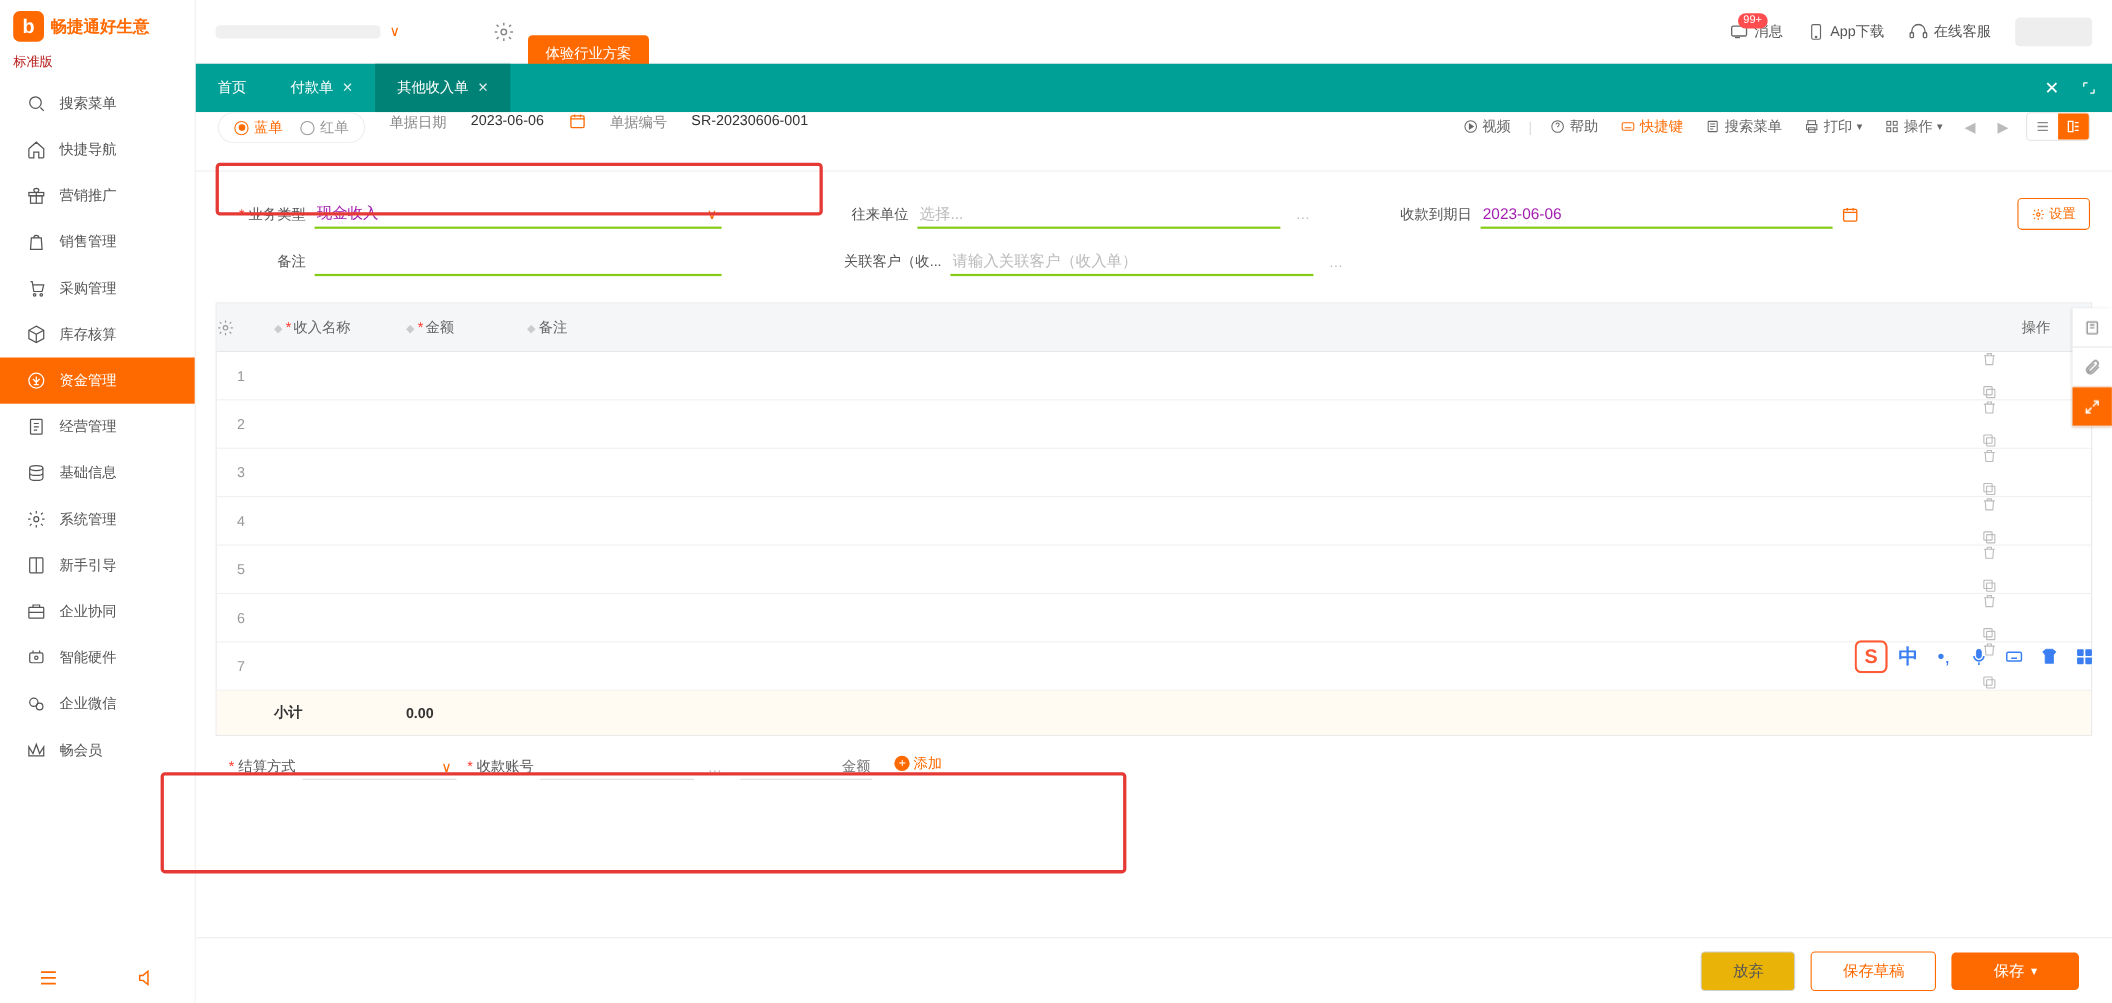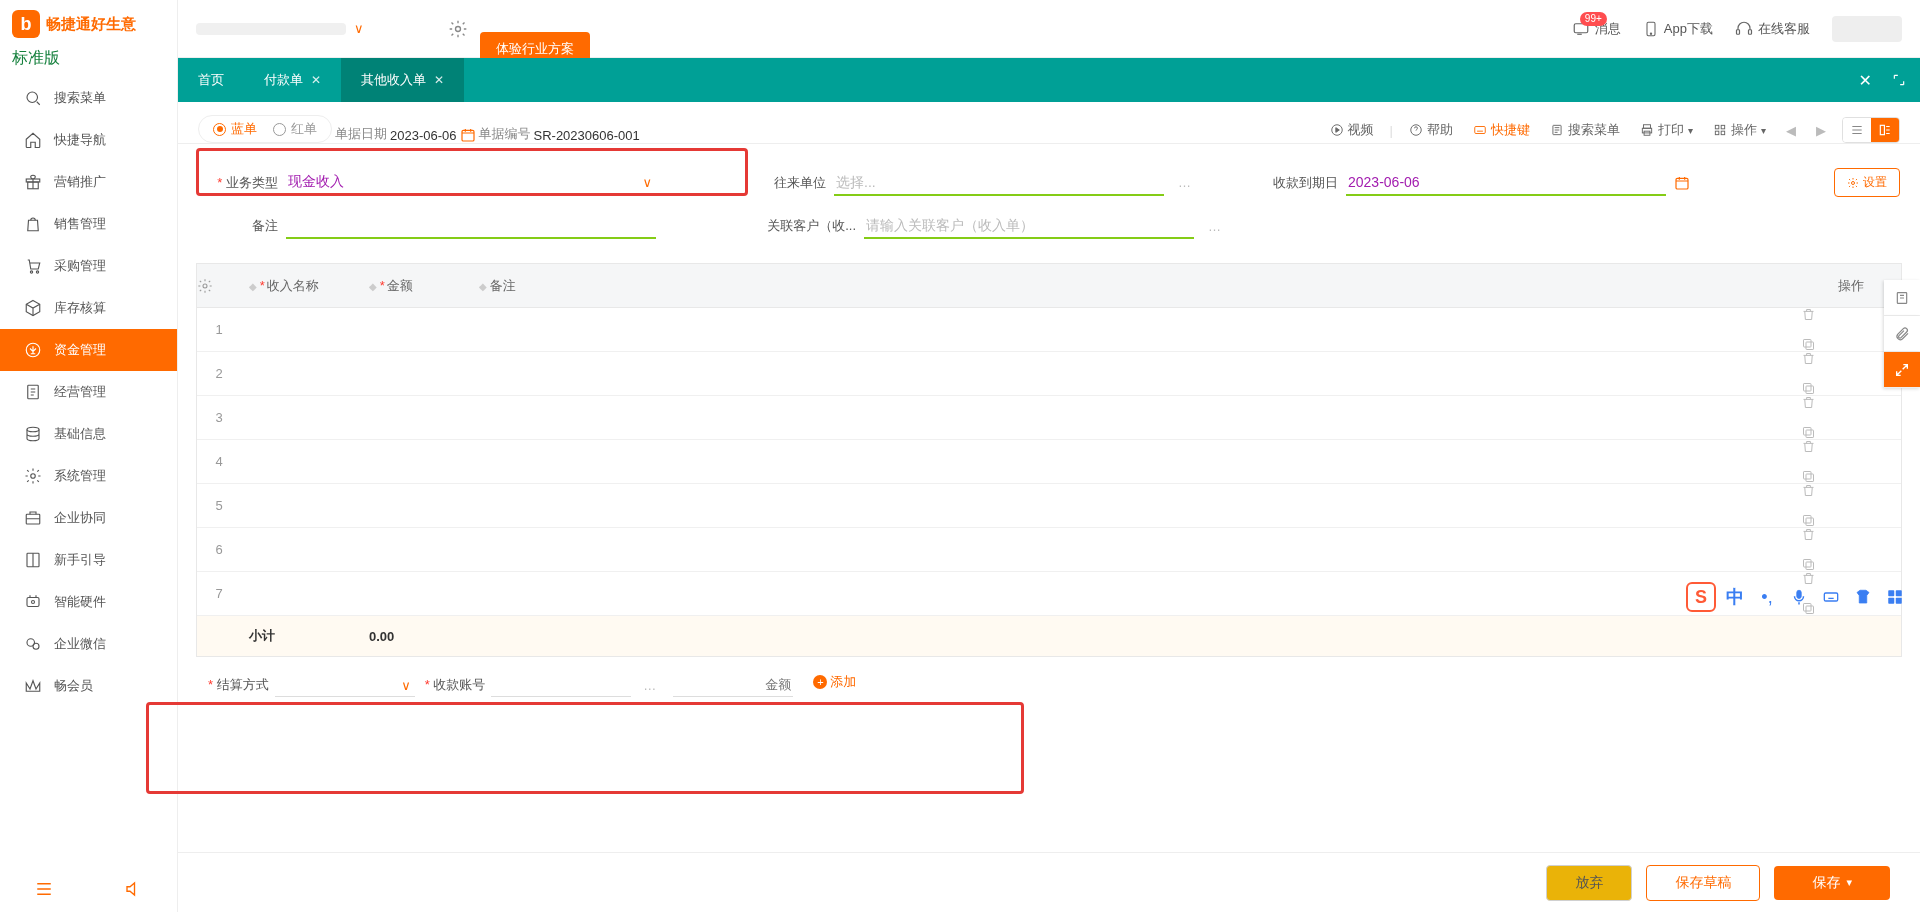--- a/index.html
+++ b/index.html
@@ -2,21 +2,21 @@
 <html><head>
 <meta charset="utf-8">
 <style>
 * { box-sizing: border-box; margin: 0; padding: 0; }
 body { font-family: "Microsoft YaHei", Arial, sans-serif; font-size: 13px; color: #333; background: #fff; overflow: hidden; }
 .app { display: flex; height: 912px; width: 1920px; position: relative; background: #fff; }
 .sidebar { width: 178px; background: #fff; border-right: 1px solid #eee; display: flex; flex-direction: column; }
 .logo-area { display: flex; align-items: center; padding: 10px 12px; gap: 6px; }
 .logo-icon { width: 28px; height: 28px; background: #ff6a00; border-radius: 6px; color: #fff; display: flex; align-items: center; justify-content: center; font-weight: bold; font-size: 18px; }
 .logo-text { color: #ff6a00; font-size: 15px; font-weight: 600; }
-.logo-sub { color: #15803d; font-size: 16px; padding: 0 12px 8px; }
+.logo-sub { color: #b91c1c; font-size: 12px; padding: 0 12px 8px; }
 .nav { flex: 1; }
 .nav-item { display: flex; align-items: center; gap: 12px; padding: 12px 24px; color: #555; cursor: pointer; }
 .nav-item.active { background: #ff6a00; color: #fff; }
 .nav-icon { width: 18px; height: 18px; display: inline-flex; align-items: center; justify-content: center; }
 .nav-icon svg { stroke: currentColor; fill: none; stroke-width: 1.5; }
 .sidebar-footer { height: 46px; display: flex; align-items: center; }
 .sidebar-footer .sf-item { flex: 1; display: flex; align-items: center; justify-content: center; color: #ff6a00; cursor: pointer; }
 
 .main { flex: 1; display: flex; flex-direction: column; background: #f5f6f7; min-width: 0; }
 .topbar { height: 58px; background: #fff; display: flex; align-items: center; padding: 0 18px; gap: 12px; border-bottom: 1px solid #eee; }
@@ -32,21 +32,21 @@
 
 .tabs-row { height: 44px; background: #00a096; display: flex; align-items: stretch; }
 .tab { display: flex; align-items: center; padding: 0 20px; color: #fff; gap: 8px; cursor: pointer; }
 .tab.active { background: #008276; }
 .tab .close-x { font-size: 12px; opacity: .85; }
 .tabs-spacer { flex: 1; }
 .tabs-ctrl { display: flex; align-items: center; padding: 0 8px; gap: 8px; color: #fff; }
 .tabs-ctrl span { cursor: pointer; padding: 6px; }
 
 .doc-area { flex: 1; background: #fff; margin: 0; display: flex; flex-direction: column; min-height: 0; position: relative; }
-.doc-header { height: 42px; display: flex; align-items: flex-end; padding: 0 20px; gap: 3px; border-bottom: 1px solid #eee; font-size: 13px; }
+.doc-header { height: 54px; display: flex; align-items: flex-start; padding: 0 20px; gap: 22px; border-bottom: 1px solid #eee; font-size: 13px; }
 .radio-group { display: flex; align-items: center; gap: 16px; border: 1px solid #eee; border-radius: 16px; padding: 4px 14px; }
 .radio-opt { display: flex; align-items: center; gap: 5px; color: #999; cursor: pointer; }
 .radio-opt.sel { color: #ff6a00; }
 .radio-dot { width: 13px; height: 13px; border: 1.5px solid currentColor; border-radius: 50%; display: inline-flex; align-items: center; justify-content: center; }
 .radio-opt.sel .radio-dot::after { content: ""; width: 6px; height: 6px; background: currentColor; border-radius: 50%; }
 .lbl-small { color: #888; }
 .val-text { color: #333; }
 .cal-icn { color: #ff6a00; }
 .doc-header-right { margin-left: auto; display: flex; align-items: center; gap: 12px; color: #666; }
 .hdr-btn { display: inline-flex; align-items: center; gap: 4px; cursor: pointer; padding: 2px 4px; }
@@ -203,34 +203,34 @@
             <svg width="18" height="18" viewBox="0 0 24 24">
               <circle cx="12" cy="12" r="3"></circle>
               <path d="M12 2v3M12 19v3M4.2 4.2l2.1 2.1M17.7 17.7l2.1 2.1M2 12h3M19 12h3M4.2 19.8l2.1-2.1M17.7 6.3l2.1-2.1"></path>
             </svg>
           </span>
           <span>系统管理</span>
         </div>
         <div class="nav-item">
           <span class="nav-icon">
             <svg width="18" height="18" viewBox="0 0 24 24">
+              <rect x="4" y="3" width="16" height="18" rx="1"></rect>
+              <path d="M12 3v18M8 8h0M8 12h0"></path>
+            </svg>
+          </span>
+          <span>新手引导</span>
+        </div>
+        <div class="nav-item">
+          <span class="nav-icon">
+            <svg width="18" height="18" viewBox="0 0 24 24">
               <rect x="3" y="7" width="18" height="13" rx="1"></rect>
               <path d="M8 7V4h8v3M3 13h18"></path>
             </svg>
           </span>
           <span>企业协同</span>
-        </div>
-        <div class="nav-item">
-          <span class="nav-icon">
-            <svg width="18" height="18" viewBox="0 0 24 24">
-              <rect x="4" y="3" width="16" height="18" rx="1"></rect>
-              <path d="M12 3v18M8 8h0M8 12h0"></path>
-            </svg>
-          </span>
-          <span>新手引导</span>
         </div>
         <div class="nav-item">
           <span class="nav-icon">
             <svg width="18" height="18" viewBox="0 0 24 24">
               <rect x="4" y="6" width="16" height="12" rx="2"></rect>
               <circle cx="12" cy="12" r="2"></circle>
               <path d="M8 3v3M16 3v3"></path>
             </svg>
           </span>
           <span>智能硬件</span>

